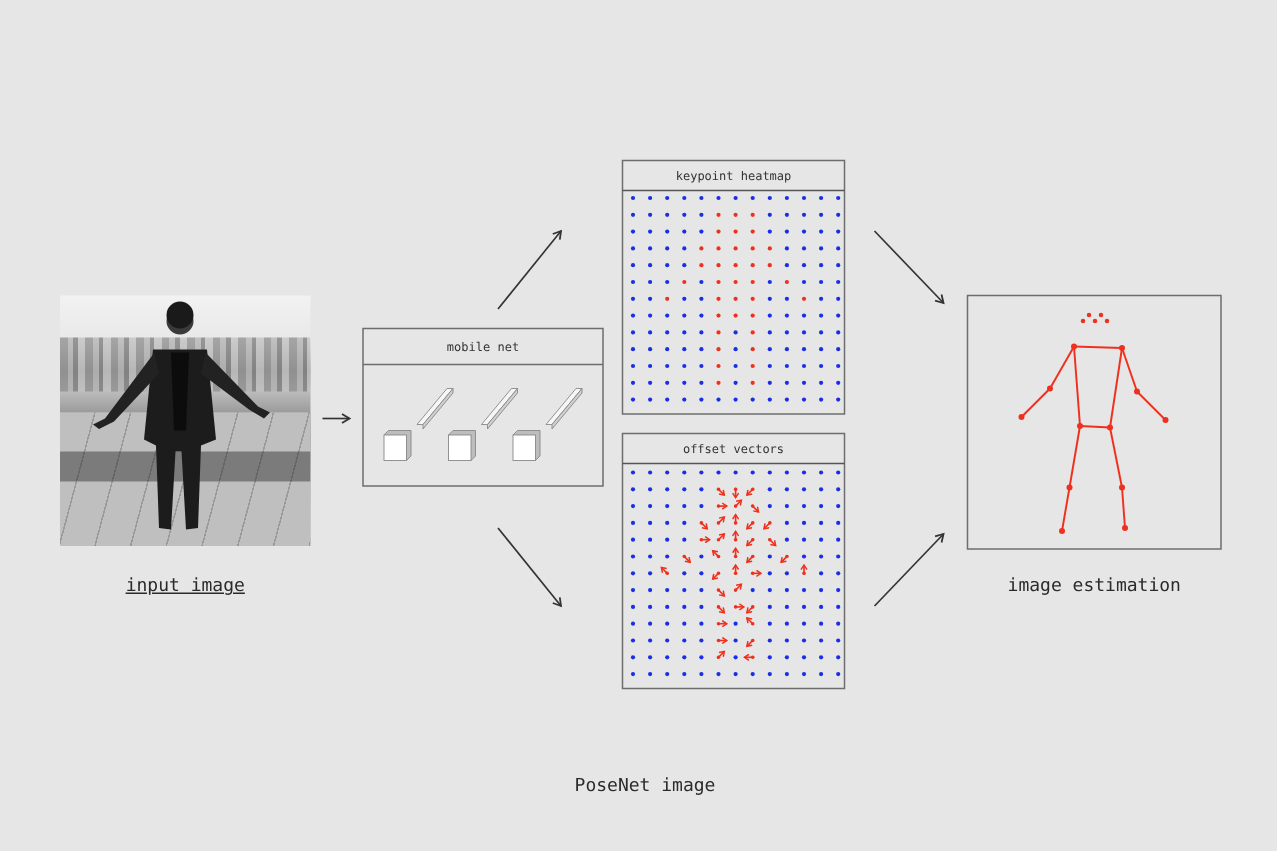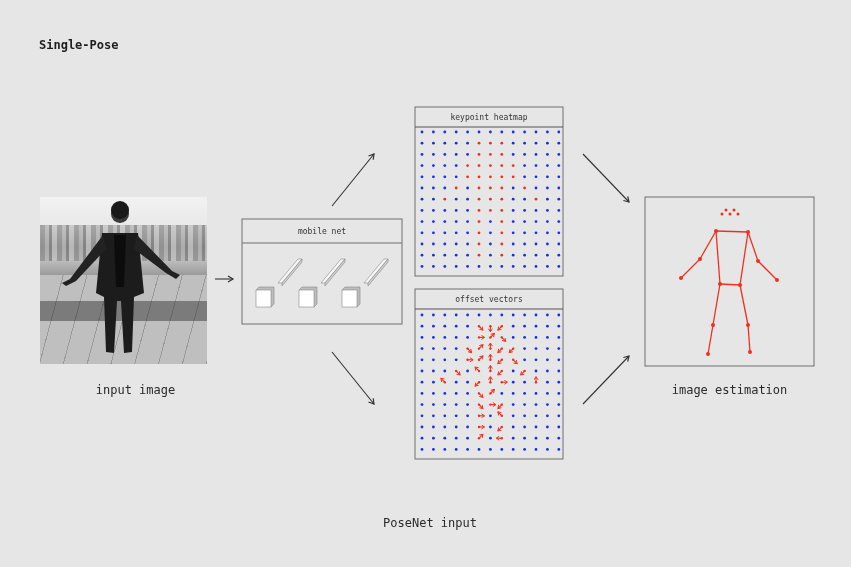--- a/index.html
+++ b/index.html
@@ -15,37 +15,36 @@
            background: repeating-linear-gradient(105deg, #bfbfbf 0 22px, #9a9a9a 22px 23px),
                        #b5b5b5; }
   .photo .shadow { position: absolute; left: 0; top: 104px; width: 100%; height: 20px; background: rgba(40,40,40,.45); }
   svg { position: absolute; left: 0; top: 0; }
   .sv-text { font-family: "DejaVu Sans Mono", "Liberation Mono", monospace; font-size: 8px; fill: #333; }
 </style>
 </head>
 <body>
 
 <div class="title">
-  <div>Single-Pose</div>
 </div>
 
 <div class="photo">
   <div class="skyline"></div>
   <div class="roof"></div>
   <div class="shadow"></div>
   <svg width="167" height="167">
     <circle cx="80" cy="17" r="9" fill="#3a3a3a"></circle>
     <circle cx="80" cy="13" r="9" fill="#1a1a1a"></circle>
     <path d="M62 36 L98 36 L104 96 L94 100 L92 155 L84 156 L81 104 L77 104 L74 156 L66 155 L64 100 L56 96 Z" fill="#1c1c1c"></path>
     <path d="M63 38 L30 82 L22 86 L26 89 L36 84 L66 52 Z" fill="#222"></path>
     <path d="M97 38 L132 74 L140 78 L136 82 L126 76 L94 52 Z" fill="#222"></path>
     <path d="M74 38 L86 38 L84 90 L76 90 Z" fill="#0c0c0c"></path>
   </svg>
 </div>
-<div class="label" style="left:52px; top:383px; width:167px;">input image</div>
+<div class="label" style="left:40px; top:383px; width:167px;text-decoration:underline;">input image</div>
 
 <svg width="851" height="567" id="canvas">
   <defs>
     <marker id="arrowhead" markerWidth="8" markerHeight="8" refX="6" refY="4" orient="auto" markerUnits="userSpaceOnUse">
       <path d="M1,1 L6,4 L1,7" fill="none" stroke="#333" stroke-width="1.2"></path>
     </marker>
     <marker id="vhead" markerWidth="5" markerHeight="5" refX="3.5" refY="2.5" orient="auto" markerUnits="userSpaceOnUse">
       <path d="M0.5,0.5 L3.5,2.5 L0.5,4.5" fill="none" stroke="#f0301e" stroke-width="1"></path>
     </marker>
   </defs>
@@ -499,13 +498,13 @@
   <g id="arrows">
       <line x1="215" y1="279" x2="233" y2="279" stroke="#333333" stroke-width="1.1" marker-end="url(#arrowhead)"></line>
       <line x1="332" y1="206" x2="374" y2="154" stroke="#333333" stroke-width="1.1" marker-end="url(#arrowhead)"></line>
       <line x1="332" y1="352" x2="374" y2="404" stroke="#333333" stroke-width="1.1" marker-end="url(#arrowhead)"></line>
       <line x1="583" y1="154" x2="629" y2="202" stroke="#333333" stroke-width="1.1" marker-end="url(#arrowhead)"></line>
       <line x1="583" y1="404" x2="629" y2="356" stroke="#333333" stroke-width="1.1" marker-end="url(#arrowhead)"></line>
     </g>
 </svg>
 
 <div class="label" style="left:645px; top:383px; width:169px;">image estimation</div>
-<div class="label" style="left:360px; top:516px; width:140px;">PoseNet input</div>
+<div class="label" style="left:360px; top:516px; width:140px;">PoseNet image</div>
 
 </body></html>

